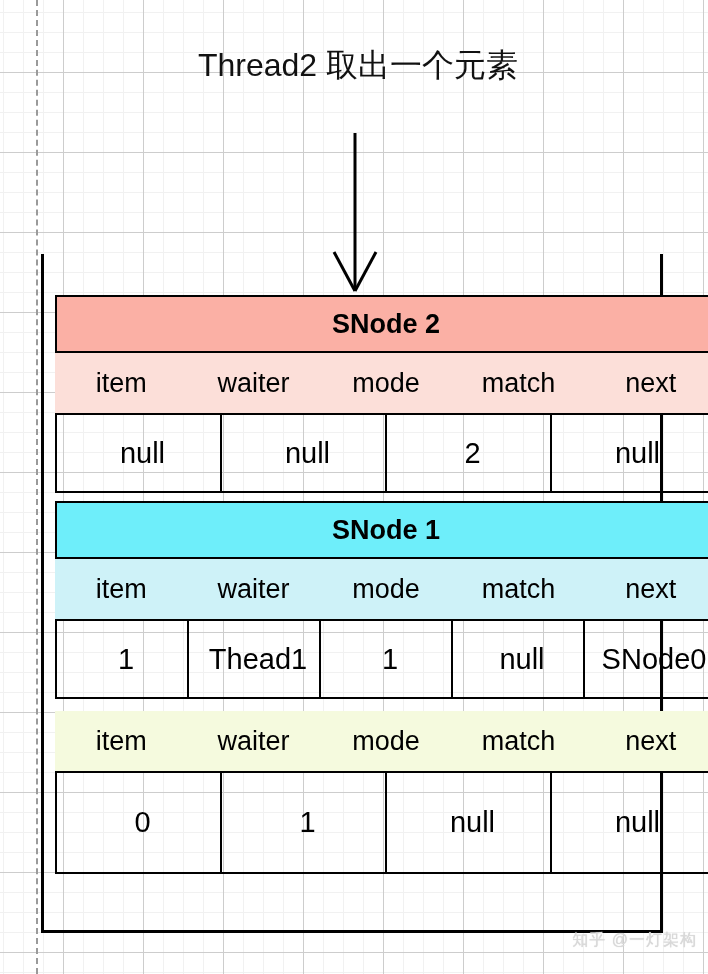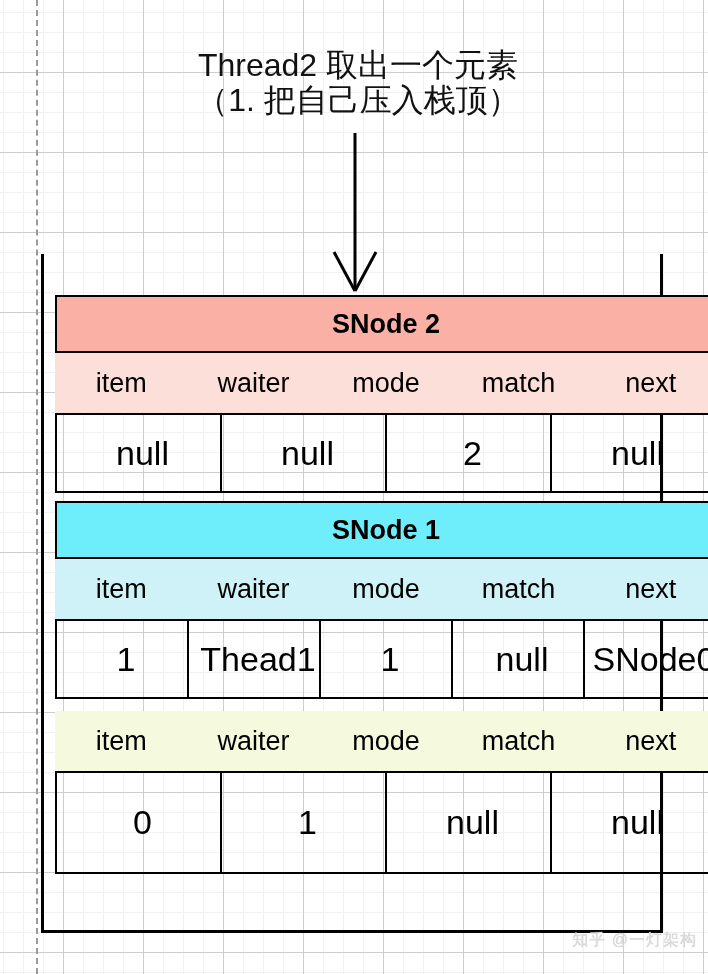--- a/index.html
+++ b/index.html
@@ -48,39 +48,38 @@
     font-size:27px;
     text-align:right;
   }
   .node-vals{
     box-sizing:border-box;height:80px;display:flex;
     border:2px solid #000;
   }
   .node-vals.tall{height:103px;}
   .node-vals .cell{
     flex:1;display:flex;align-items:center;justify-content:center;
-    font-size:34px;border-right:2px solid #000;overflow:hidden;padding-left:8px;
+    font-size:29px;border-right:2px solid #000;overflow:hidden;padding-left:8px;
   }
   .node-vals .cell:last-child{border-right:none;}
   .watermark{
     position:absolute;right:11px;top:930px;
     font-size:16px;letter-spacing:1px;color:#d9d9d9;
     text-shadow:0 0 1px #cfcfcf;
   }
 </style>
 </head>
 <body>
 
 <div class="canvas">
 
   <div class="dashed-line"></div>
 
   <div class="title">
     <div>Thread2 取出一个元素</div>
-    <div>（1. 把自己压入栈顶）</div>
   </div>
 
   <svg class="arrow-svg" width="52" height="162" viewBox="0 0 52 162">
     <line x1="26" y1="0" x2="26" y2="157" stroke="#000" stroke-width="3"></line>
     <line x1="5" y1="119" x2="26" y2="158" stroke="#000" stroke-width="3"></line>
     <line x1="47" y1="119" x2="26" y2="158" stroke="#000" stroke-width="3"></line>
   </svg>
 
   <div class="stack"></div>
 

